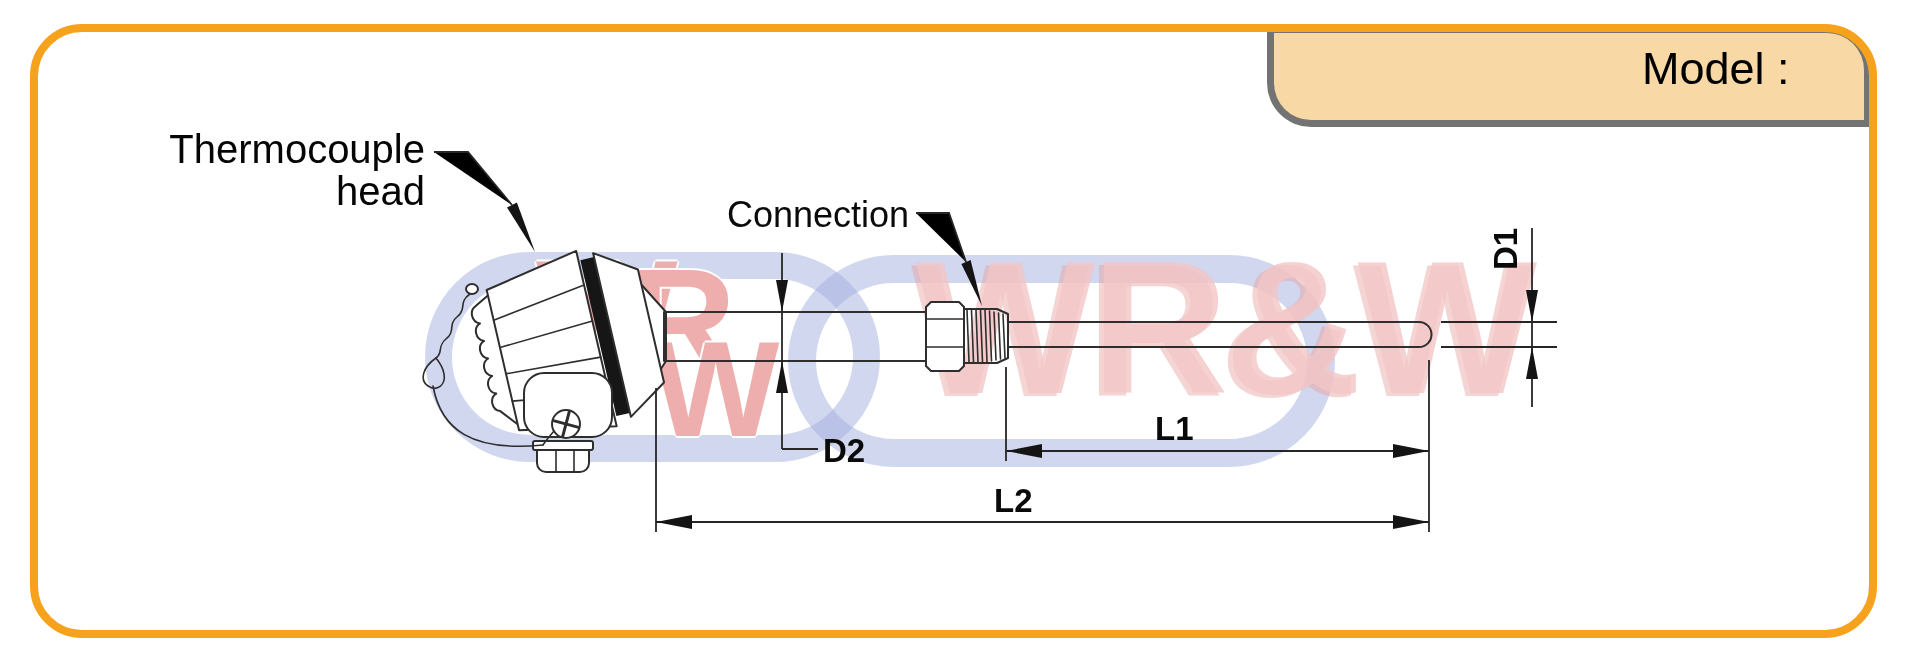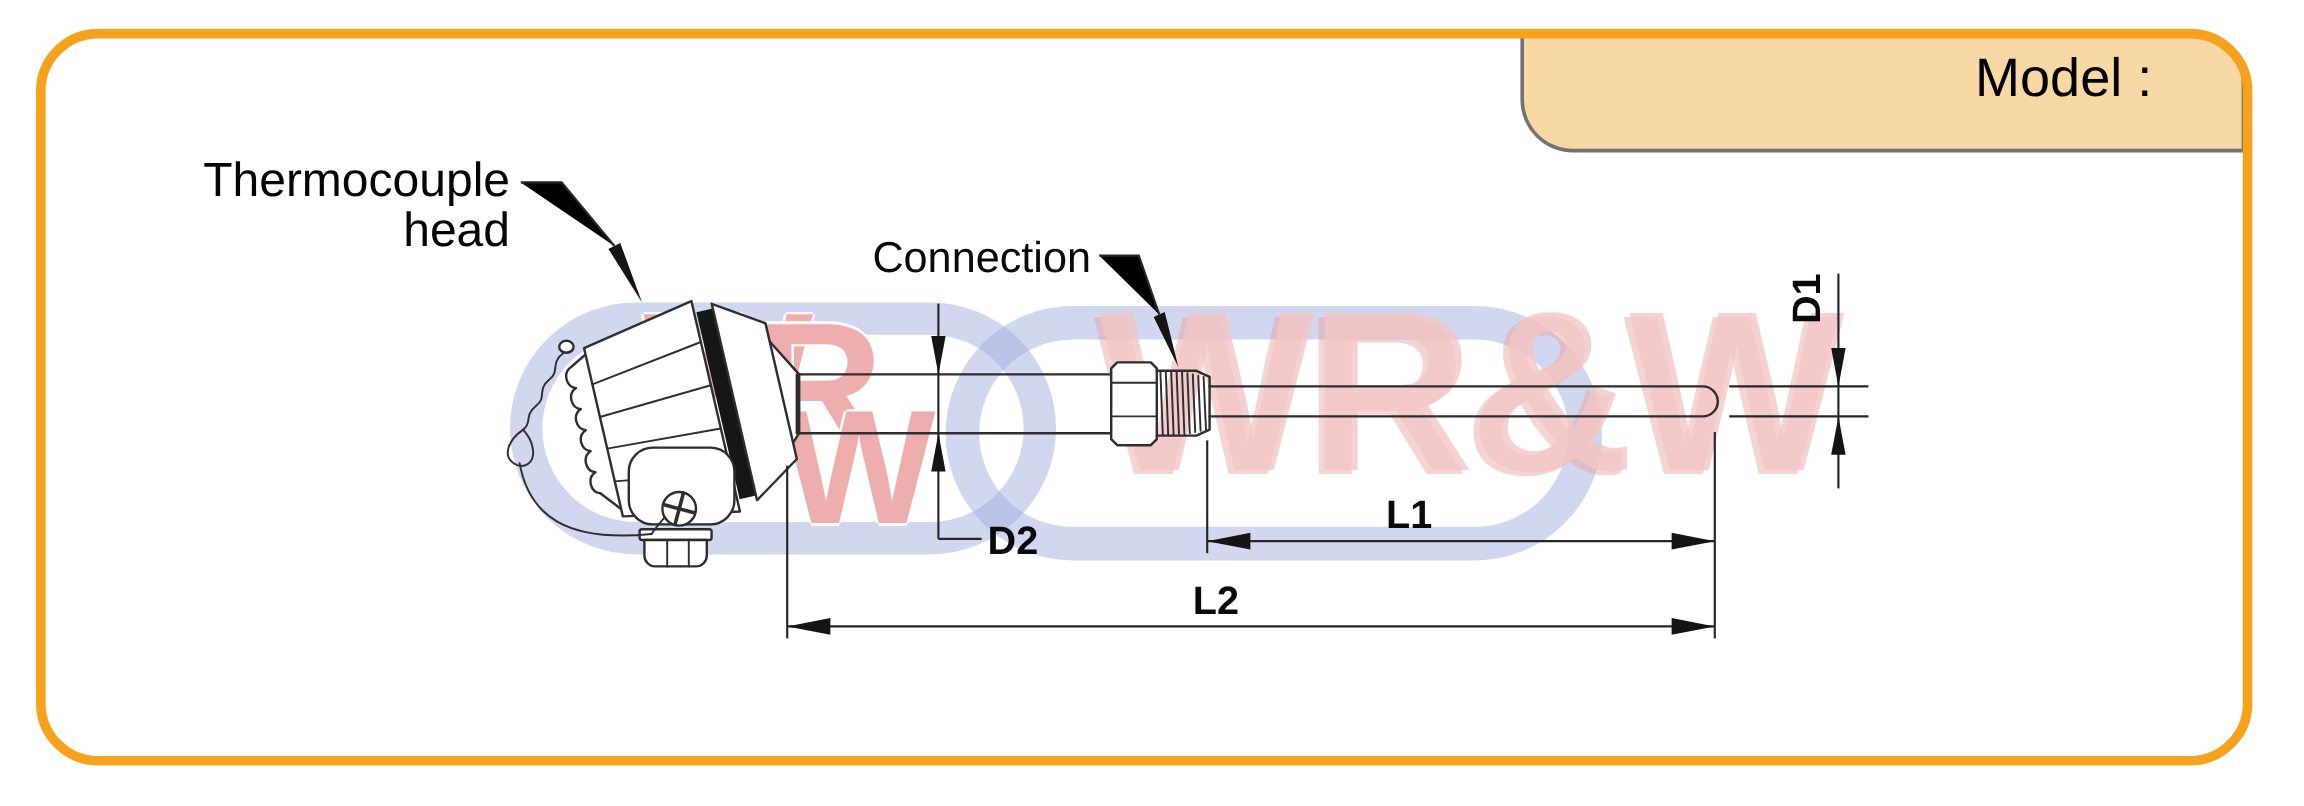--- a/index.html
+++ b/index.html
@@ -37,21 +37,21 @@
   .dim{stroke:#262626;stroke-width:1.8;}
   .arrowhead{fill:#141414;stroke:none;}
   .lbl{fill:#0a0a0a;font-family:"Liberation Sans",sans-serif;font-size:36px;stroke:none;}
   .lbl-b{fill:#0a0a0a;font-family:"Liberation Sans",sans-serif;font-size:33px;font-weight:bold;stroke:none;}
   .lbl-t{fill:#050505;font-family:"Liberation Sans",sans-serif;font-size:40px;stroke:none;}
 
   
   .model-tab{
     position:absolute;left:1267px;top:26px;width:604px;height:101px;z-index:3;
     background:var(--c-tab-fill,#F8D8A4);
-    border:3px solid #737373;box-sizing:border-box;
+    border:7px solid #737373;box-sizing:border-box;
     border-radius:2px 44px 2px 44px;
     display:flex;justify-content:flex-end;align-items:baseline;
     padding:10px 62px 0 0;color:#000;white-space:nowrap;text-align:center;
   }
   .model-prefix{font-size:45px;white-space:pre;}
   .model-number{font-size:71px;letter-spacing:1px;}
   .page-frame{
     position:absolute;left:30px;top:24px;width:1847px;height:614px;z-index:4;
     border:8px solid var(--c-frame,#F7A21D);border-radius:52px;
     box-sizing:border-box;pointer-events:none;

